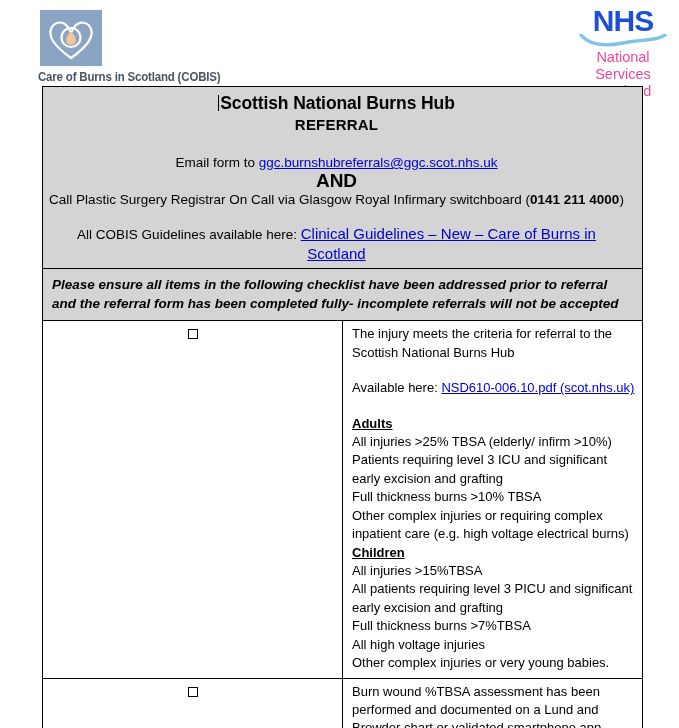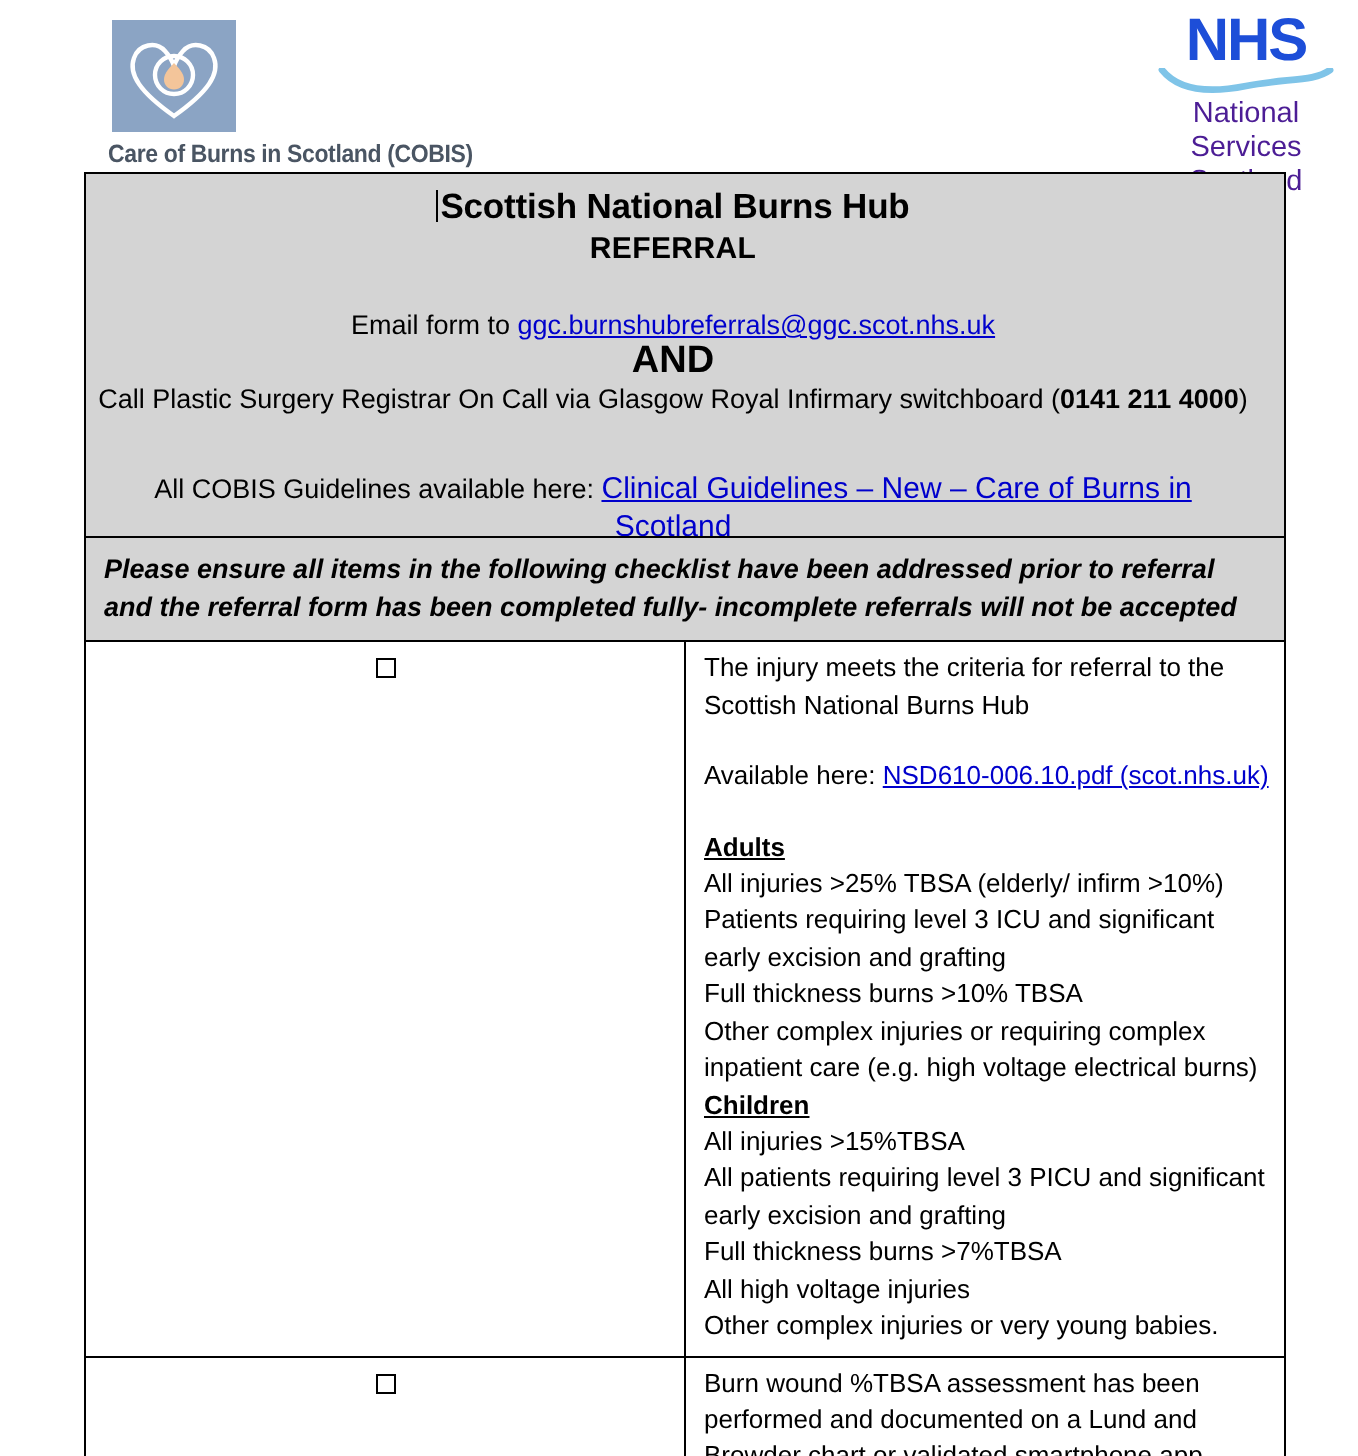--- a/index.html
+++ b/index.html
@@ -16,21 +16,21 @@
     overflow: hidden;
   }
 
   
   .logo-row {
     position: relative;
     height: 86px;
   }
   .cobis-block {
     position: absolute;
-    left: 54px;
+    left: 38px;
     top: 10px;
   }
   .cobis-mark {
     width: 62px;
     height: 56px;
     background: #8ba4c4;
     position: relative;
     margin-left: 2px;
   }
   .cobis-mark svg { display: block; }
@@ -60,21 +60,21 @@
     font-size: 30px;
     font-weight: bold;
     color: #1d4ed8;
     letter-spacing: -1px;
     line-height: 30px;
   }
   .nhs-swoosh { display: block; margin: -2px auto 0 auto; }
   .nhs-sub {
     font-family: "Liberation Sans", sans-serif;
     font-size: 14.5px;
-    color: #4c1d95;
+    color: #ec4899;
     line-height: 16px;
     margin-top: 1px;
   }
 
   
   .header-box {
     position: absolute;
     left: 42px;
     top: 86px;
     width: 601px;
@@ -115,21 +115,21 @@
     line-height: 18px;
   }
   .hb-call {
     font-size: 13.5px;
     line-height: 19px;
   }
   .hb-call b { font-weight: bold; }
   .hb-guides {
     font-size: 13.5px;
     line-height: 19px;
-    margin-top: 26px;
+    margin-top: 15px;
   }
   a.link {
     color: #0000cc;
     text-decoration: underline;
   }
   a.link-lg {
     font-size: 15px;
   }
 
   

